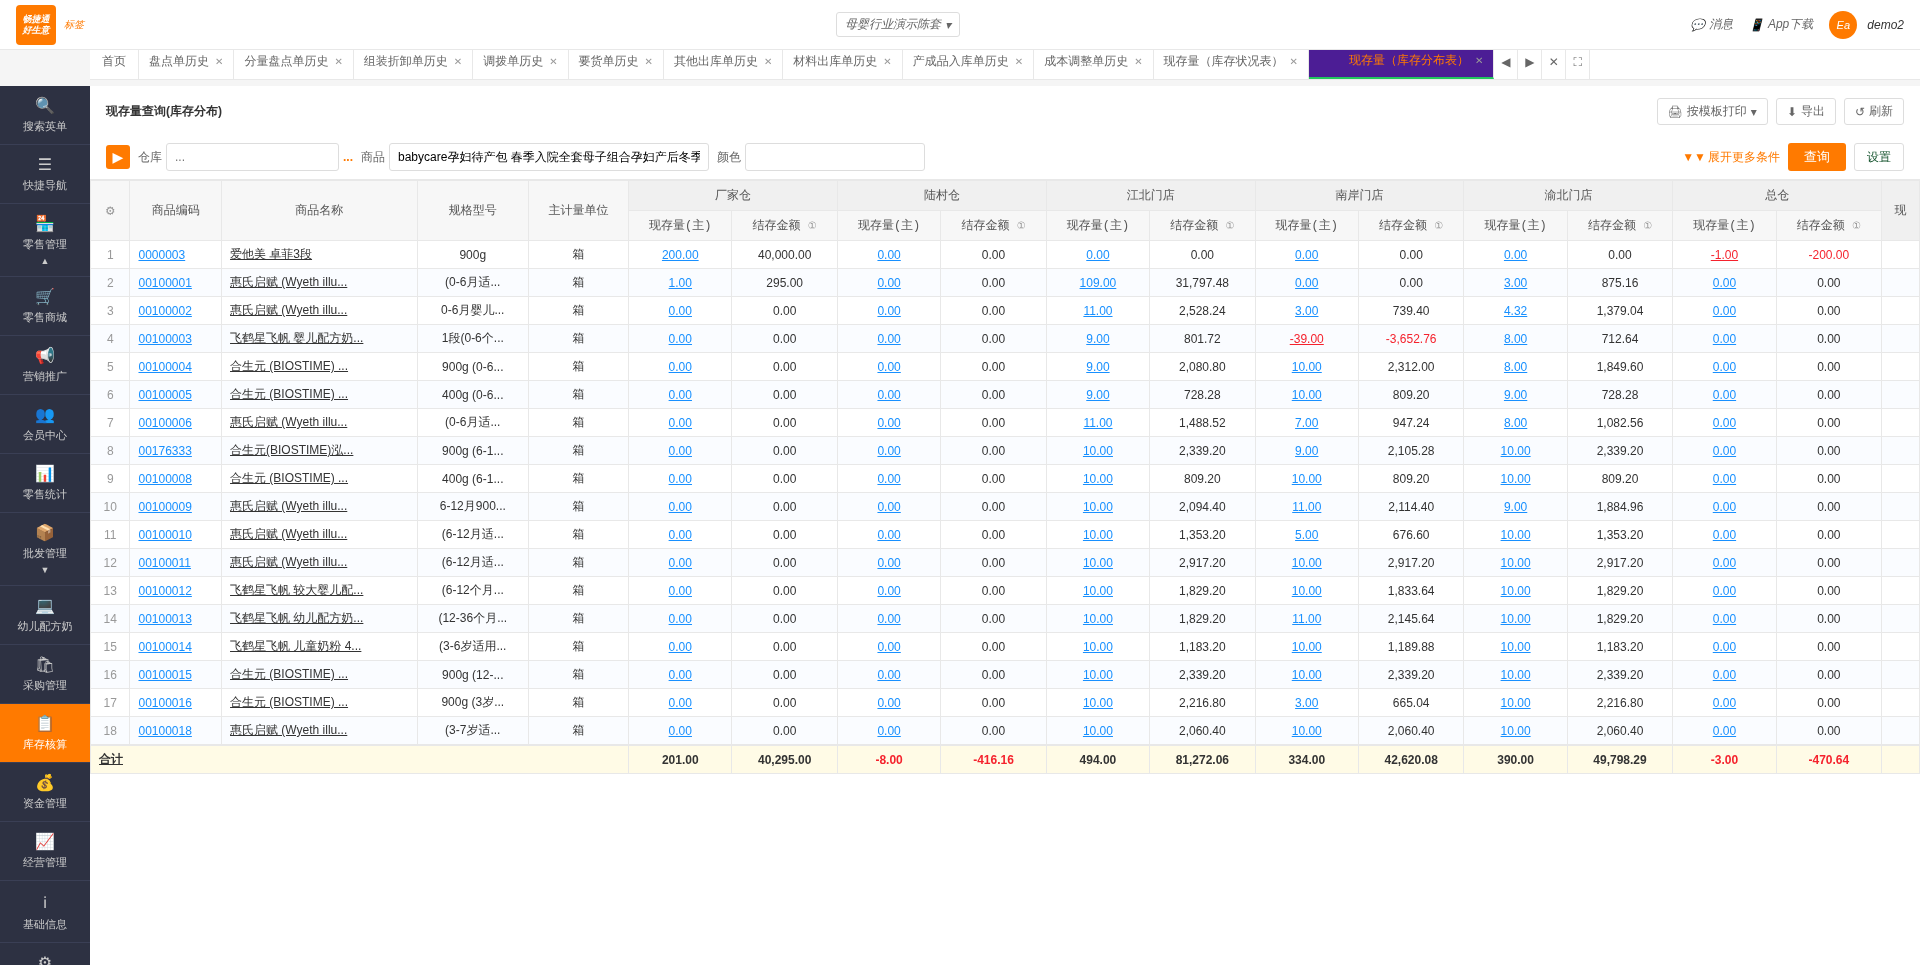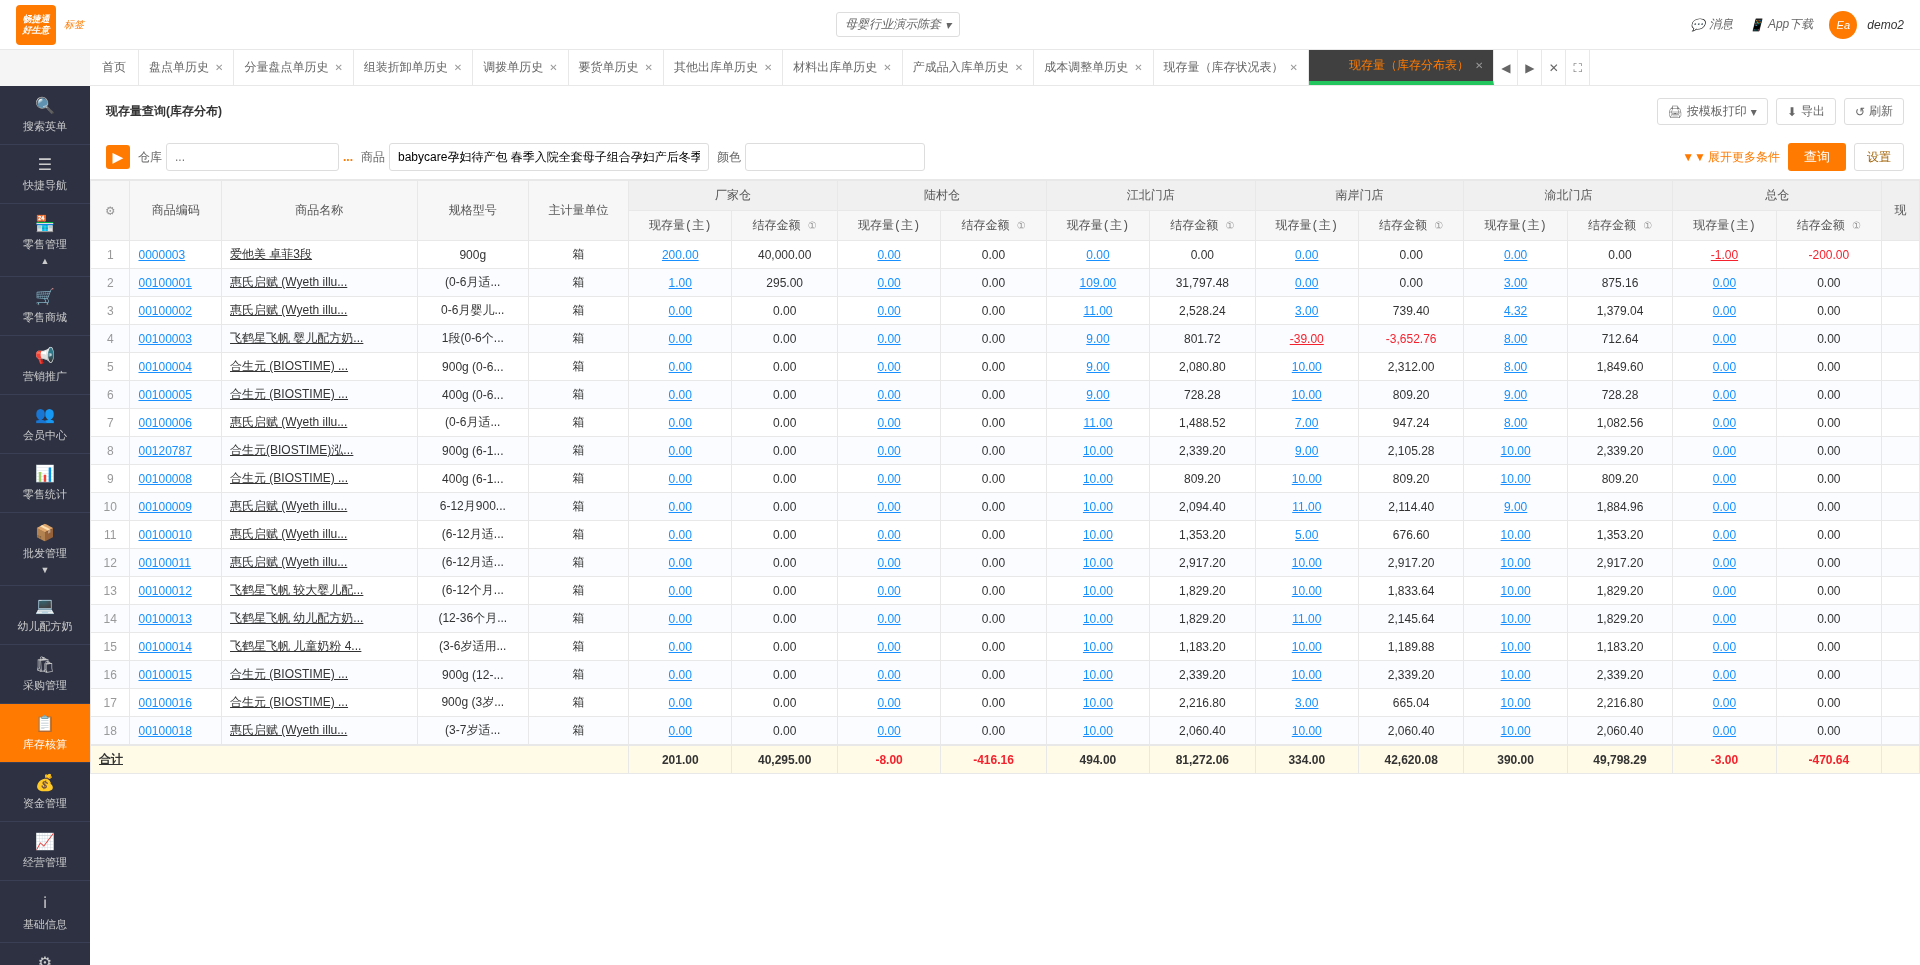--- a/index.html
+++ b/index.html
@@ -58,21 +58,21 @@
       display: flex;
       align-items: center;
       justify-content: center;
       color: white;
       font-size: 11px;
     }
 
     
     .tab-bar {
       position: fixed;
-      top: 50px;
+      top: 44px;
       left: 90px;
       right: 0;
       height: 36px;
       background: #fff;
       border-bottom: 1px solid #e8e8e8;
       display: flex;
       align-items: stretch;
       overflow: hidden;
       z-index: 99;
     }
@@ -82,23 +82,23 @@
       padding: 0 10px;
       font-size: 12px;
       color: #666;
       cursor: pointer;
       border-right: 1px solid #e8e8e8;
       white-space: nowrap;
       gap: 4px;
       min-width: 0;
     }
     .tab-item.active {
-      background: #404040;
+      background: #4c1d95;
       color: #ff7a00;
-      border-bottom: 4px solid #22c55e;
+      border-bottom: 2px solid #22c55e;
       padding-left: 40px;
     }
     .tab-close {
       font-size: 10px;
       color: #999;
       cursor: pointer;
       margin-left: 2px;
     }
     .tab-nav-btn {
       display: flex;
@@ -251,21 +251,21 @@
       color: white;
       border: none;
       padding: 5px 16px;
       border-radius: 3px;
       cursor: pointer;
       font-size: 13px;
       height: 28px;
     }
     .setting-btn {
       background: #fff;
-      color: #a16207;
+      color: #14532d;
       border: 1px solid #ddd;
       padding: 4px 12px;
       border-radius: 3px;
       cursor: pointer;
       font-size: 12px;
       height: 28px;
     }
 
     
     .table-section {
@@ -715,21 +715,21 @@
     <td class="num-link ">7.00</td>
     <td class="">947.24</td>
     <td class="num-link">8.00</td>
     <td>1,082.56</td>
     <td class="num-link ">0.00</td>
     <td class="">0.00</td>
     <td></td>
   </tr>
           <tr>
     <td class="row-num">8</td>
-    <td class="num-link text-left">00120787</td>
+    <td class="num-link text-left">00176333</td>
     <td class="text-left">合生元(BIOSTIME)泓...</td>
     <td>900g (6-1...</td>
     <td>箱</td>
     <td class="num-link">0.00</td>
     <td>0.00</td>
     <td class="num-link ">0.00</td>
     <td class="">0.00</td>
     <td class="num-link">10.00</td>
     <td>2,339.20</td>
     <td class="num-link ">9.00</td>

